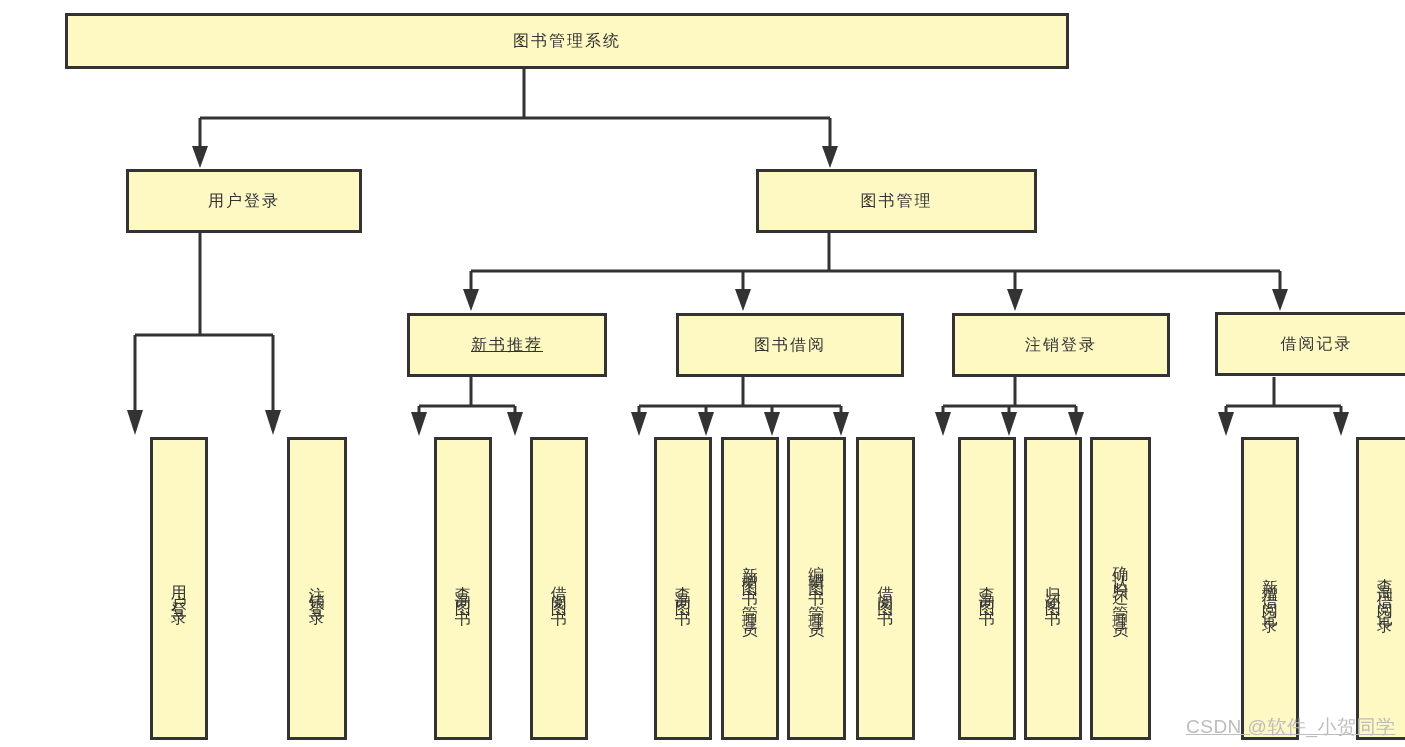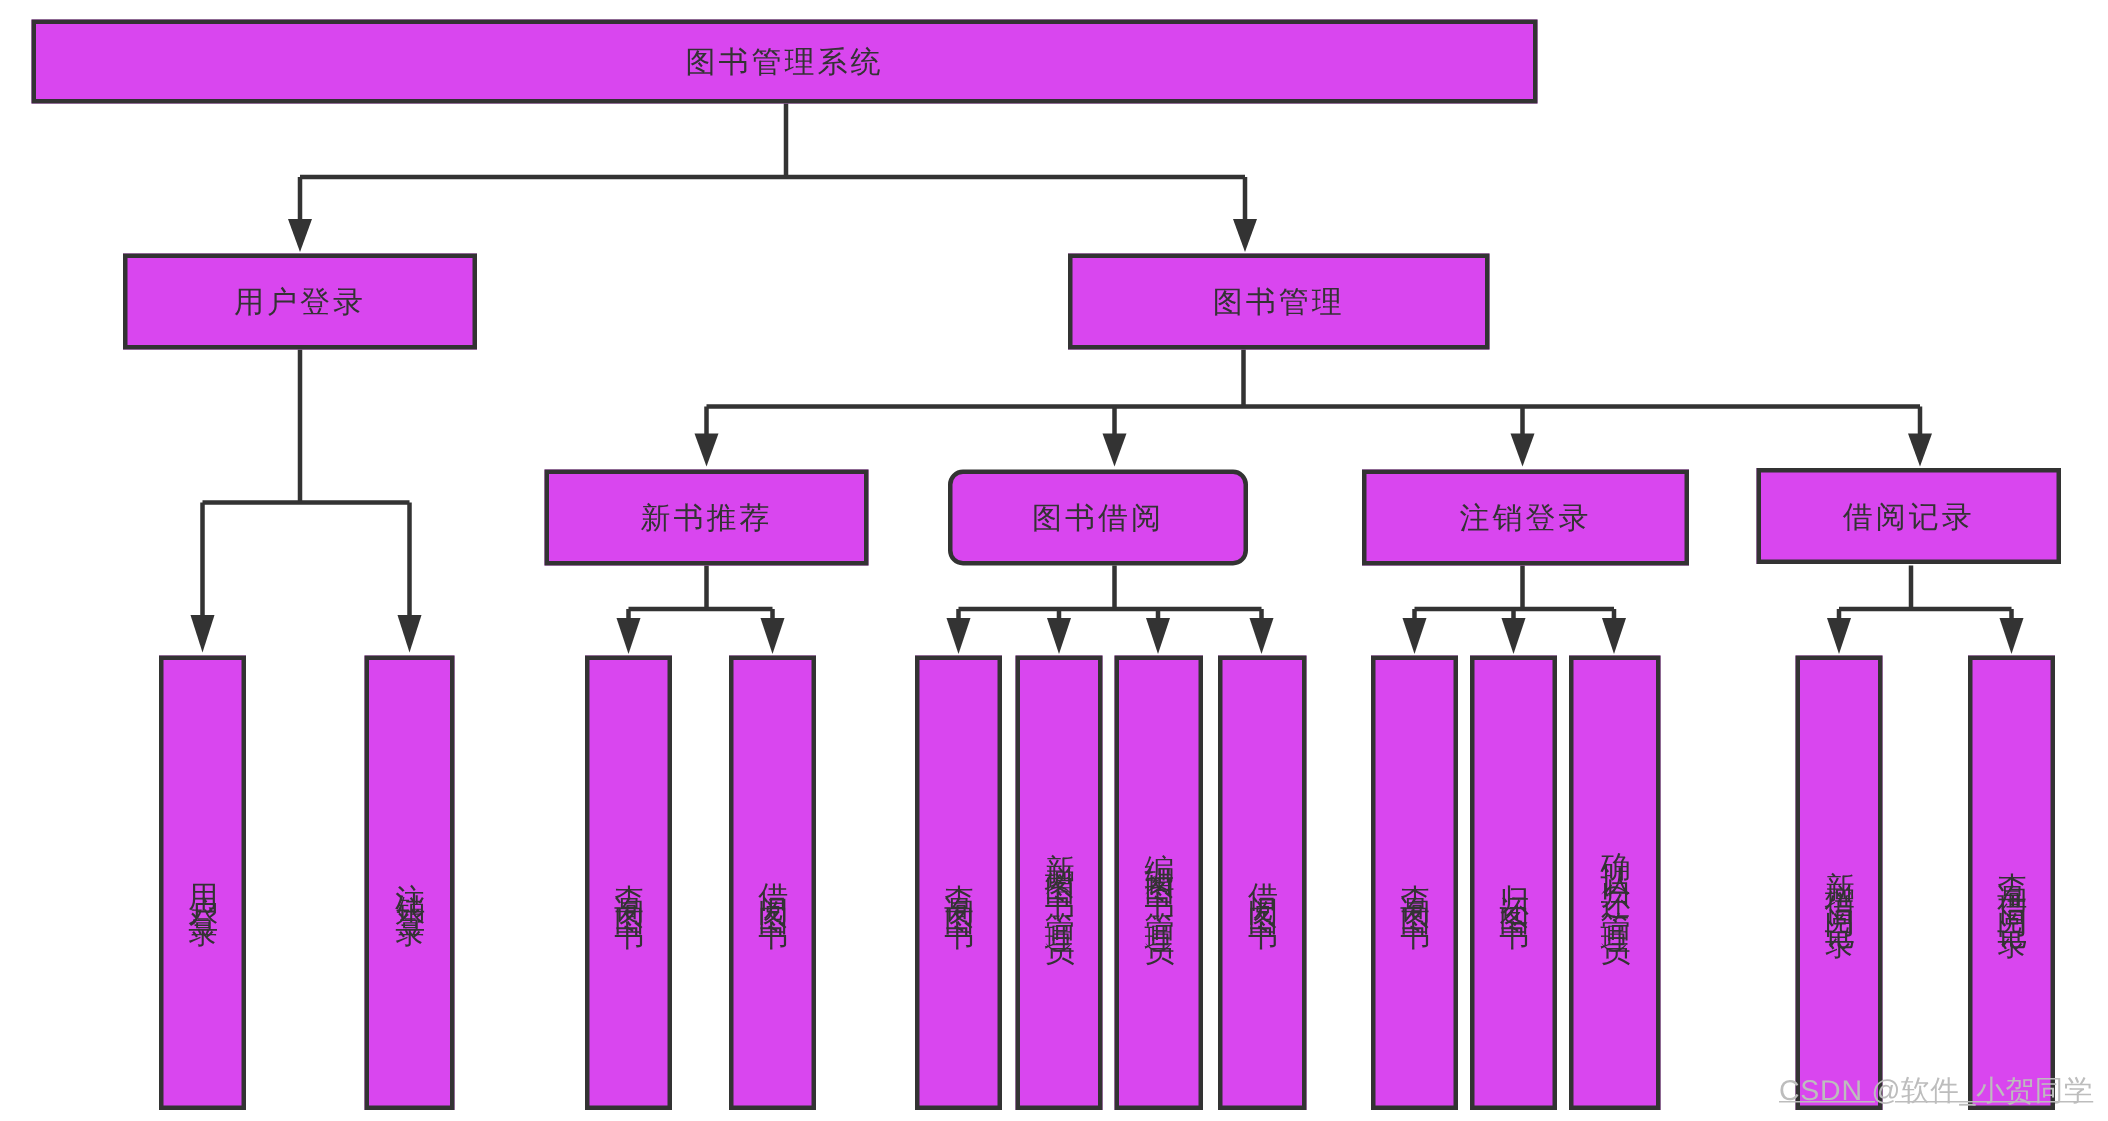--- a/index.html
+++ b/index.html
@@ -15,29 +15,30 @@
   }
   svg.wires {
     position: absolute;
     left: 0; top: 0;
     width: 1405px; height: 747px;
     color: var(--line, #333333);
     z-index: 1;
   }
   .node {
     position: absolute;
-    background: #d946ef;
+    background: #fef9c3;
     border: 3px solid var(--line, #333333);
     display: flex;
     align-items: center;
     justify-content: center;
-    font-size: 20px;
+    font-size: 16px;
     letter-spacing: 2px;
     z-index: 2;
     white-space: nowrap;
+    margin-left: 44px;
   }
   .leaf {
     writing-mode: vertical-rl;
     text-orientation: mixed;
     letter-spacing: 8px;
     white-space: normal;
     line-height: 1.1;
   }
   .watermark {
     position: absolute;
@@ -104,22 +105,22 @@
       <polygon fill="currentColor" stroke="none" points="1218,412 1234,412 1226,436"></polygon>
       <polygon fill="currentColor" stroke="none" points="1333,412 1349,412 1341,436"></polygon>
     </g>
   </svg>
 
   <div class="node" style="left:21px; top:13px; width:1004px; height:56px;">图书管理系统</div>
 
   <div class="node" style="left:82px; top:169px; width:236px; height:64px;">用户登录</div>
   <div class="node" style="left:712px; top:169px; width:281px; height:64px;">图书管理</div>
 
-  <div class="node" style="left:363px; top:313px; width:216px; height:64px;">新书推荐</div>
-  <div class="node" style="left:632px; top:313px; width:200px; height:64px;border-radius:10px;">图书借阅</div>
+  <div class="node" style="left:363px; top:313px; width:200px; height:64px;text-decoration:underline;">新书推荐</div>
+  <div class="node" style="left:632px; top:313px; width:228px; height:64px;">图书借阅</div>
   <div class="node" style="left:908px; top:313px; width:218px; height:64px;">注销登录</div>
   <div class="node" style="left:1171px; top:312px; width:203px; height:64px;">借阅记录</div>
 
   <div class="node leaf" style="left:106px; top:437px; width:58px; height:303px;">用户登录</div>
   <div class="node leaf" style="left:243px; top:437px; width:60px; height:303px;">注销登录</div>
 
   <div class="node leaf" style="left:390px; top:437px; width:58px; height:303px;">查询图书</div>
   <div class="node leaf" style="left:486px; top:437px; width:58px; height:303px;">借阅图书</div>
 
   <div class="node leaf" style="left:610px; top:437px; width:58px; height:303px;">查询图书</div>

